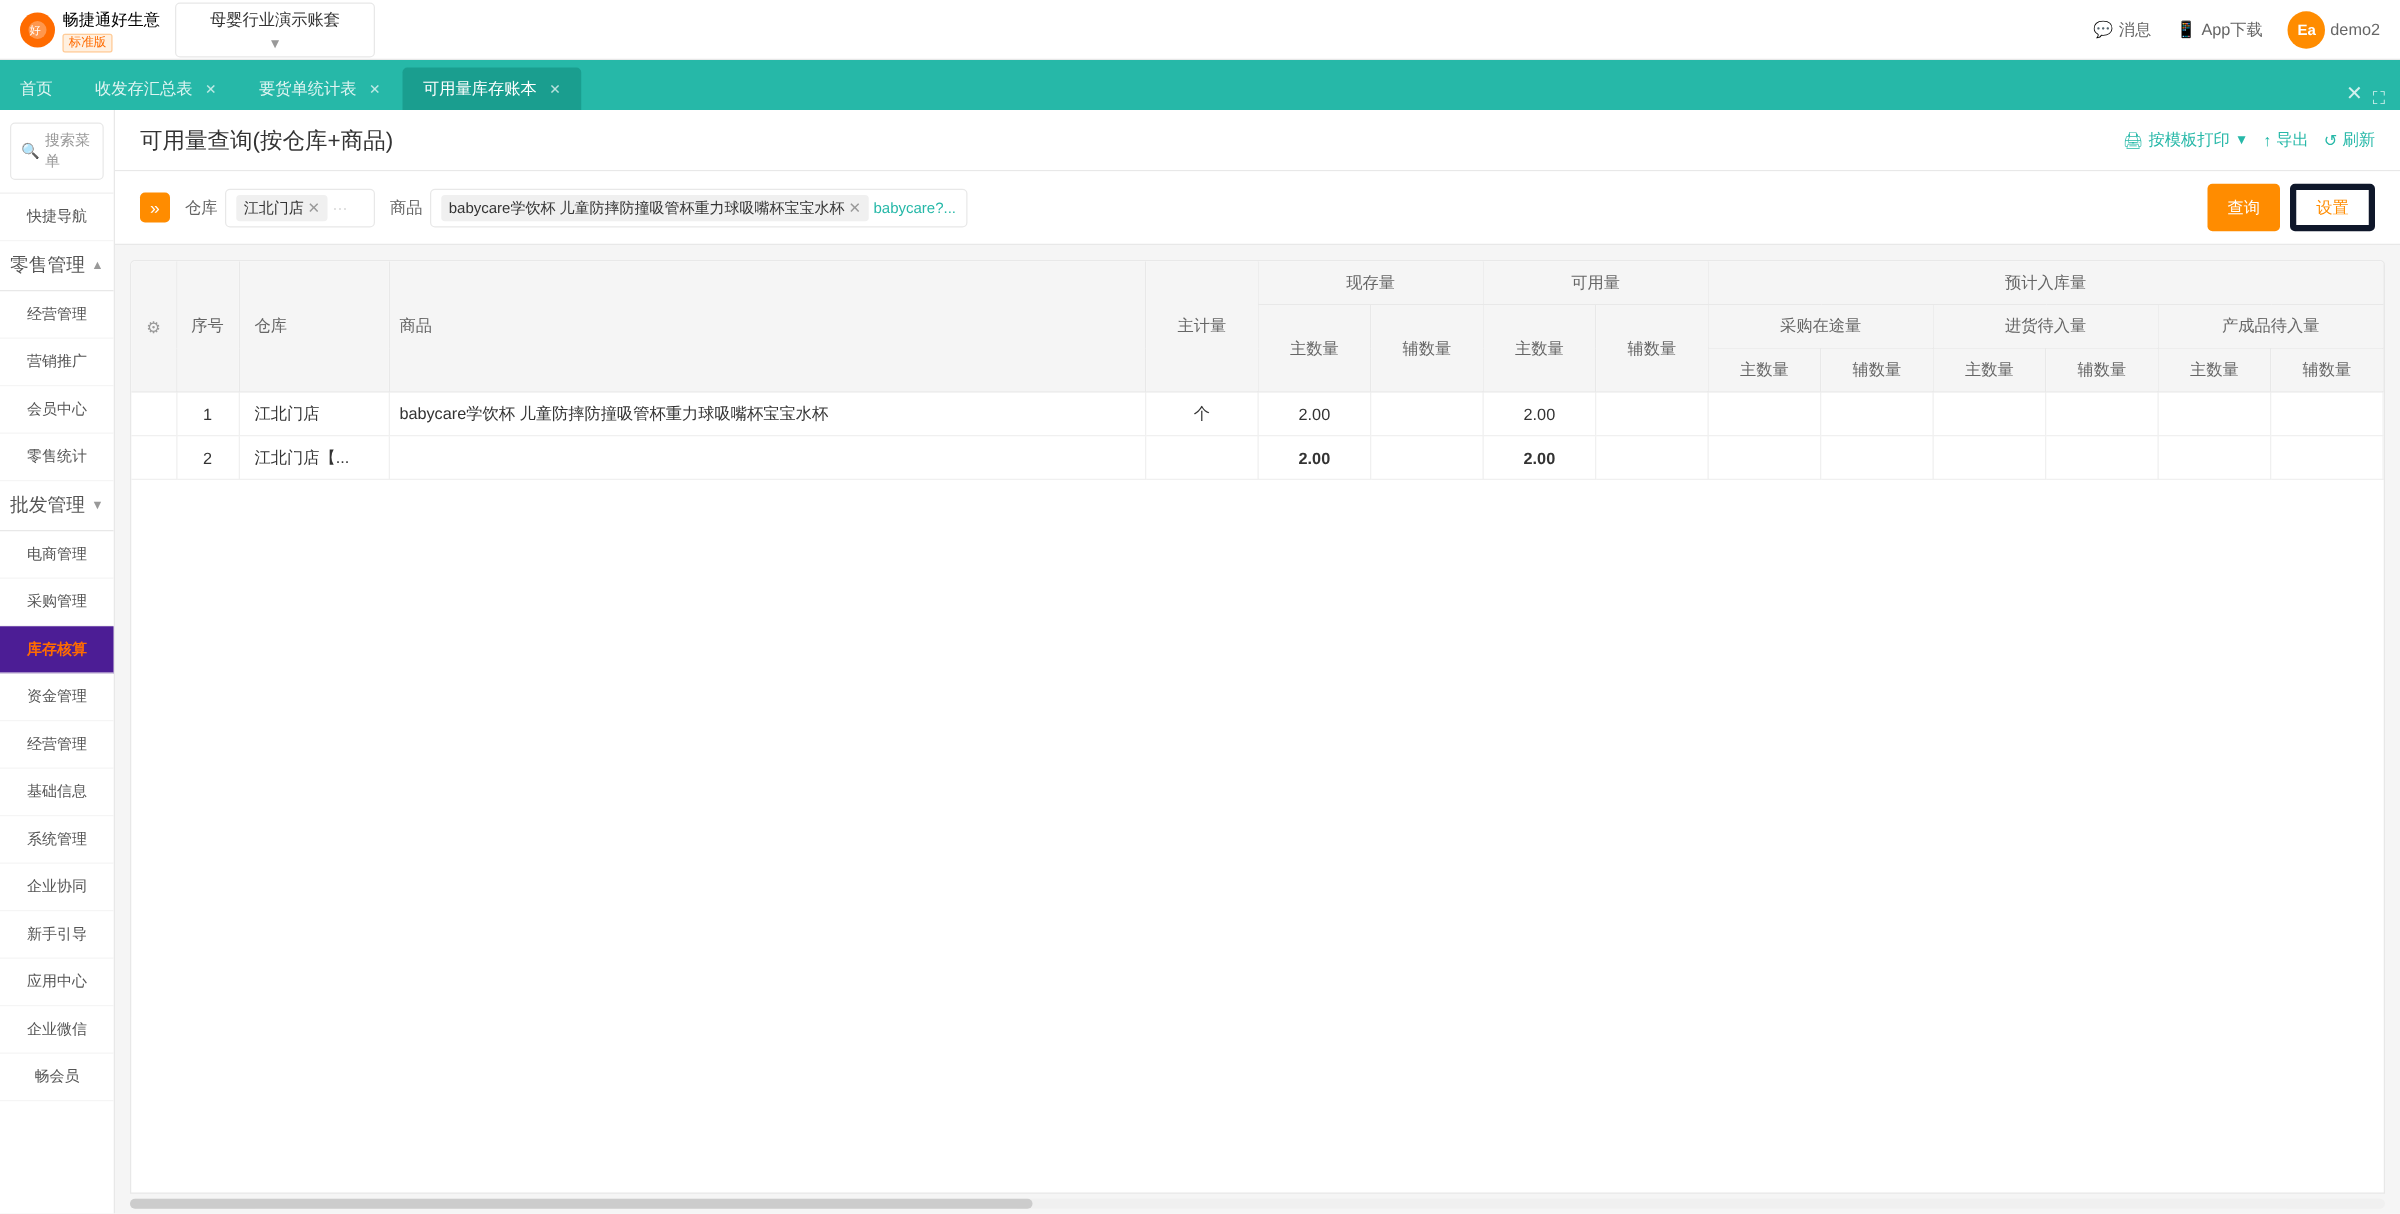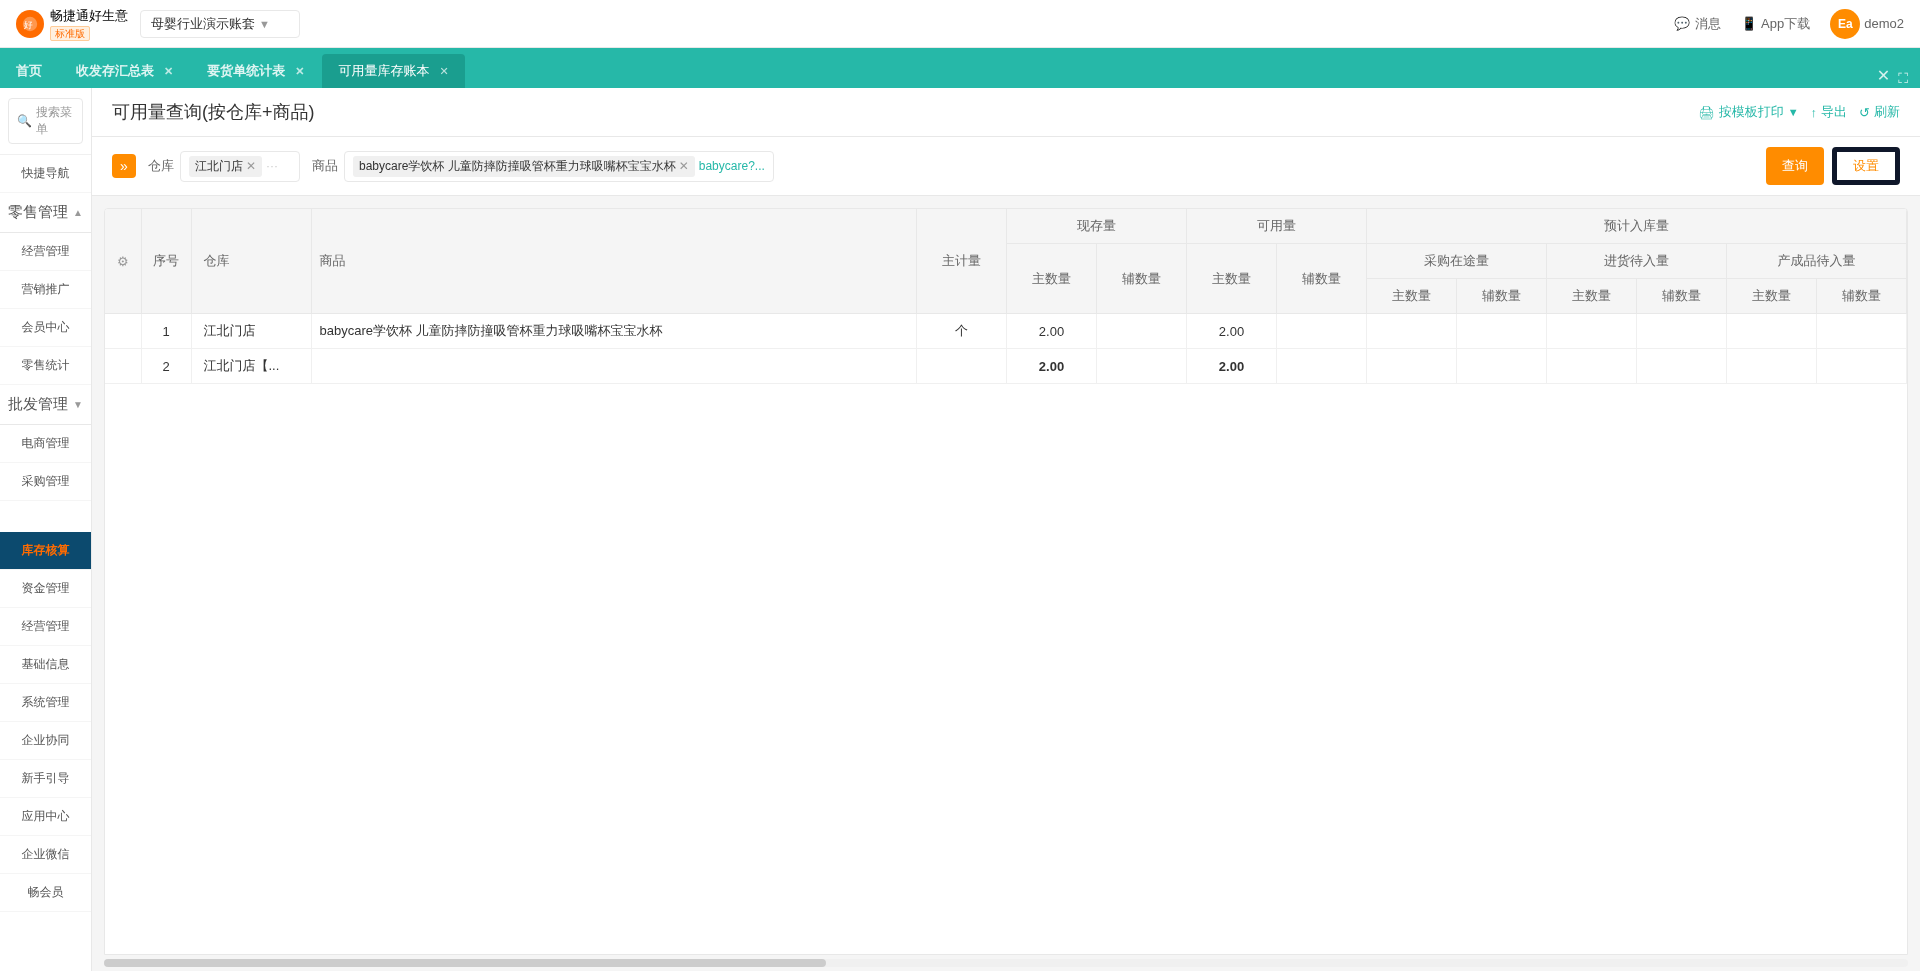--- a/index.html
+++ b/index.html
@@ -14,21 +14,21 @@
       align-items: center;
       padding: 0 16px;
       justify-content: space-between;
       flex-shrink: 0;
     }
     .top-bar-left { display: flex; align-items: center; gap: 12px; }
     .logo { display: flex; align-items: center; gap: 6px; }
     .logo-icon { width: 28px; height: 28px; background: #ff6b00; border-radius: 50%; display: flex; align-items: center; justify-content: center; }
     .logo-icon svg { width: 18px; height: 18px; fill: white; }
     .logo-tag { font-size: 10px; background: #fff0e0; color: #ff6b00; border: 1px solid #ffcc99; border-radius: 2px; padding: 1px 4px; }
-    .company-select { display: flex; align-items: center; gap: 4px; border: 1px solid #e8e8e8; border-radius: 4px; padding: 4px 10px; background: #fff; cursor: pointer; color: #333; font-size: 13px; min-width: 160px; }
+    .company-select { display: flex; align-items: center; gap: 4px; border: 1px solid #e8e8e8; border-radius: 4px; padding: 4px 10px; background: #fff; cursor: pointer; color: #333; font-size: 13px; min-width: 160px; flex-direction: column; }
     .top-bar-right { display: flex; align-items: center; gap: 20px; }
     .top-right-item { display: flex; align-items: center; gap: 4px; color: #666; font-size: 13px; cursor: pointer; }
     .avatar { width: 30px; height: 30px; border-radius: 50%; background: #ff8c00; display: flex; align-items: center; justify-content: center; color: white; font-size: 12px; font-weight: bold; }
 
     
     .nav-tabs {
       height: 40px;
       background: #26b8a8;
       display: flex;
       align-items: flex-end;
@@ -41,21 +41,20 @@
       display: flex;
       align-items: center;
       gap: 6px;
       font-size: 13px;
       color: rgba(255,255,255,0.85);
       cursor: pointer;
       position: relative;
       white-space: nowrap;
       border-radius: 4px 4px 0 0;
       margin-right: 2px;
-      font-weight: bold;
     }
     .nav-tab.active {
       background: #1a9e8f;
       color: #fff;
       font-weight: 500;
     }
     .nav-tab.home { background: transparent; }
     .nav-tab .close-x { font-size: 11px; color: rgba(255,255,255,0.7); cursor: pointer; margin-left: 4px; }
     .nav-tab-right { margin-left: auto; display: flex; align-items: center; padding-right: 12px; gap: 8px; }
     .nav-tab-close-btn { color: rgba(255,255,255,0.8); font-size: 16px; cursor: pointer; line-height: 1; padding-bottom: 4px; }
@@ -63,21 +62,21 @@
 
     
     .main-layout { display: flex; flex: 1; overflow: hidden; }
 
     
     .sidebar { width: 92px; background: #fff; border-right: 1px solid #e8e8e8; flex-shrink: 0; overflow-y: auto; display: flex; flex-direction: column; }
     .sidebar-search { padding: 10px 8px; border-bottom: 1px solid #f0f0f0; }
     .sidebar-search-btn { width: 100%; background: none; border: 1px solid #e8e8e8; border-radius: 4px; padding: 5px 8px; font-size: 12px; color: #999; cursor: pointer; text-align: left; display: flex; align-items: center; gap: 4px; }
     .sidebar-nav-item { padding: 10px 6px; border-bottom: 1px solid #f5f5f5; cursor: pointer; display: flex; align-items: center; justify-content: center; flex-direction: column; gap: 2px; }
     .sidebar-nav-item .label { font-size: 12px; color: #555; text-align: center; }
-    .sidebar-nav-item.active { background: #0c4a6e; margin-top: 31px; }
+    .sidebar-nav-item.active { background: #4c1d95; }
     .sidebar-nav-item.active .label { color: #ff6b00; font-weight: bold; }
     .sidebar-nav-group { border-bottom: 1px solid #e8e8e8; }
     .sidebar-nav-group .group-header { padding: 10px 8px; display: flex; align-items: center; justify-content: space-between; cursor: pointer; }
     .sidebar-nav-group .group-header .label { font-size: 15px; color: #555; }
     .sidebar-nav-group .group-header .arrow { font-size: 10px; color: #999; }
 
     
     .content-area { flex: 1; overflow: hidden; display: flex; flex-direction: column; background: #f5f5f5; }
 
     

